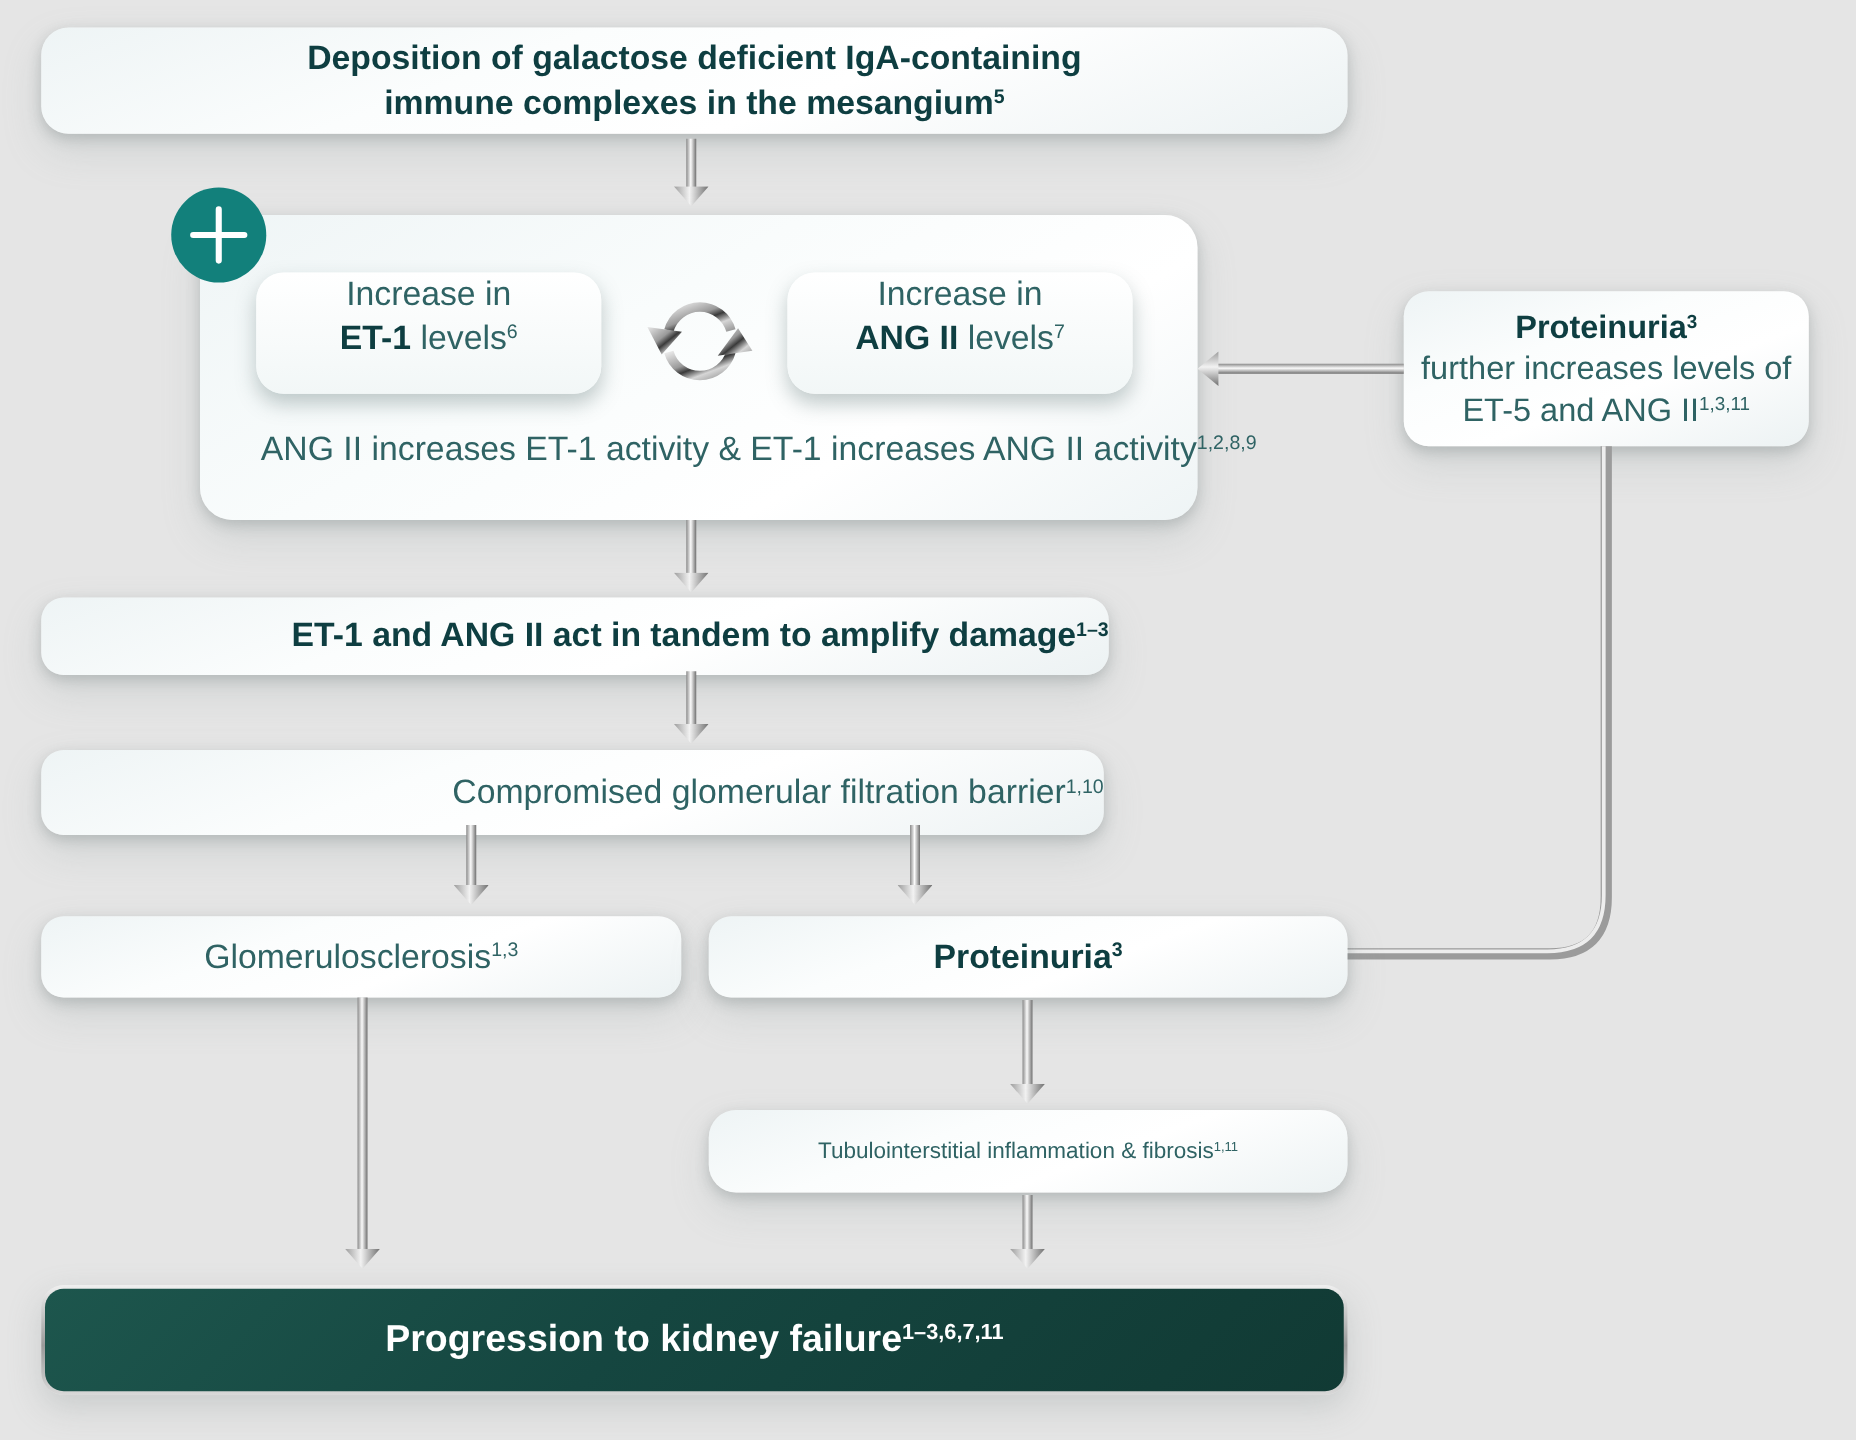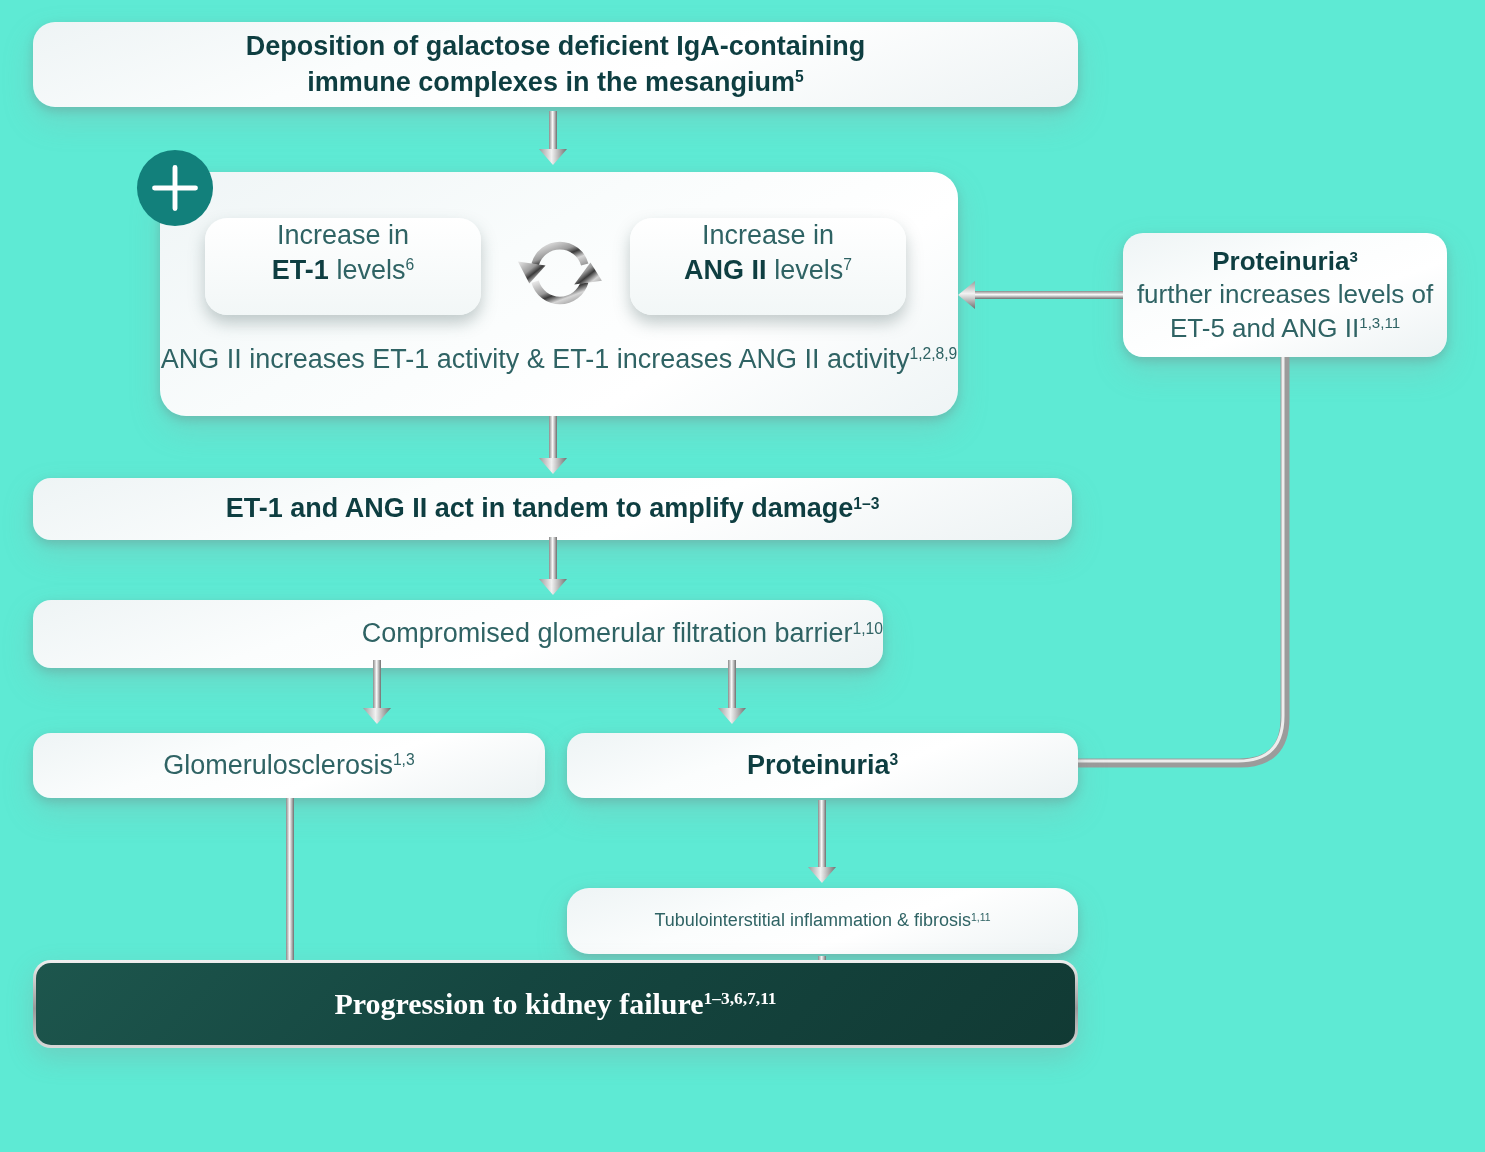--- a/index.html
+++ b/index.html
@@ -1,54 +1,54 @@
 <!DOCTYPE html>
 <html><head>
 <meta charset="utf-8">
 <style>
   html,body{margin:0;padding:0;background:#000;}
   .stage{
-    position:relative;width:1485px;height:1152px;background:#5eead4;overflow:hidden;
+    position:relative;width:1485px;height:1152px;background:#e5e5e5;overflow:hidden;
     font-family:"Liberation Sans",sans-serif;
   }
   .card{
     position:absolute;
     background:linear-gradient(160deg,#eef4f5 0%,#fbfdfd 35%,#ffffff 60%,#ecf2f3 100%);
     border-radius:18px;
     box-shadow:0 14px 30px rgba(150,162,162,.25),0 4px 10px rgba(90,100,100,.28);
     display:flex;align-items:center;justify-content:center;text-align:center;
     color:#2f6364;font-size:27px;line-height:1.3;
   }
   .bold-teal{font-weight:bold;color:#0e3e41;}
   sup{font-size:.58em;vertical-align:baseline;position:relative;top:-.55em;}
 
   
   .box-deposition{left:33px;top:22px;width:1045px;height:85px;border-radius:22px;}
   .box-deposition .inner{max-width:720px;}
-  .box-tandem{left:33px;top:478px;width:1039px;height:62px;}
+  .box-tandem{left:33px;top:478px;width:854px;height:62px;justify-content:flex-end;}
   .box-barrier{left:33px;top:600px;width:850px;height:68px;justify-content:flex-end;}
   .box-glomerulo{left:33px;top:733px;width:512px;height:65px;}
   .box-proteinuria{left:567px;top:733px;width:511px;height:65px;}
   .box-tubulo{left:567px;top:888px;width:511px;height:66px;border-radius:22px;font-size:18px;}
   .box-side{left:1123px;top:233px;width:324px;height:124px;border-radius:20px;font-size:26px;line-height:1.28;}
 
   
   .box-container{left:160px;top:172px;width:798px;height:244px;border-radius:26px;
     background:linear-gradient(150deg,#eff5f6 0%,#f9fcfc 40%,#ffffff 70%,#eef4f5 100%);}
   .box-small{
     position:absolute;border-radius:22px;width:276px;height:97px;
     background:linear-gradient(180deg,#ffffff 0%,#f2f7f7 100%);
     box-shadow:0 8px 16px rgba(120,140,140,.45);
     display:flex;align-items:flex-start;justify-content:center;text-align:center;
     color:#2f6364;font-size:27px;line-height:1.3;
   }
   .box-small-et1{left:205px;top:218px;}
   .box-small-ang2{left:630px;top:218px;}
   .cycle-caption{position:absolute;left:160px;top:344px;width:798px;text-align:center;
-    color:#2f6364;font-size:27px;}
+    color:#2f6364;font-size:27px;padding-left:48px;}
 
   
   .plus-badge{position:absolute;left:136px;top:149px;width:78px;height:78px;z-index:5;}
 
   
   .cycle-icon{position:absolute;left:510px;top:232px;width:96px;height:84px;}
 
   
   .arrow{position:absolute;width:28px;}
   .arrow .shaft{position:absolute;left:10px;top:0;bottom:14px;width:8px;
@@ -60,24 +60,24 @@
   .arrow-left .shaft{position:absolute;left:14px;right:0;top:10px;height:8px;
     background:linear-gradient(180deg,#8a8a8a,#fafafa 45%,#6f6f6f);}
   .arrow-left .head{position:absolute;left:0;top:0;width:17px;height:28px;
     clip-path:polygon(0 50%,100% 0,100% 100%);
     background:linear-gradient(180deg,#9c9c9c,#f2f2f2 45%,#6f6f6f);}
 
   
   .elbow{position:absolute;left:1050px;top:350px;width:250px;height:420px;}
 
   
-  .final-frame{position:absolute;left:33px;top:960px;width:1045px;height:88px;
+  .final-frame{position:absolute;left:33px;top:1028px;width:1045px;height:88px;
     border-radius:18px;padding:3px;box-sizing:border-box;
     background:linear-gradient(180deg,#f0f0f0 0%,#9a9a9a 55%,#d9d9d9 100%);
-    box-shadow:0 10px 26px rgba(140,150,150,.3);font-family:Liberation Serif, serif;}
+    box-shadow:0 10px 26px rgba(140,150,150,.3);}
   .final-box{width:100%;height:100%;border-radius:15px;
     background:linear-gradient(135deg,#1d564d 0%,#154640 45%,#113a34 100%);
     display:flex;align-items:center;justify-content:center;text-align:center;
     color:#ffffff;font-weight:bold;font-size:30px;}
 </style>
 </head>
 <body>
 
 <div class="stage">
 

